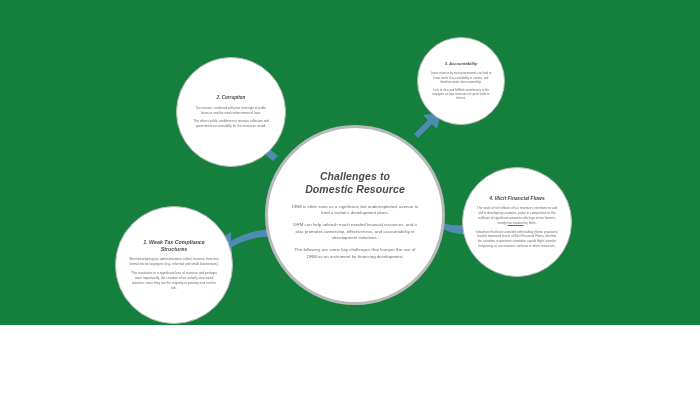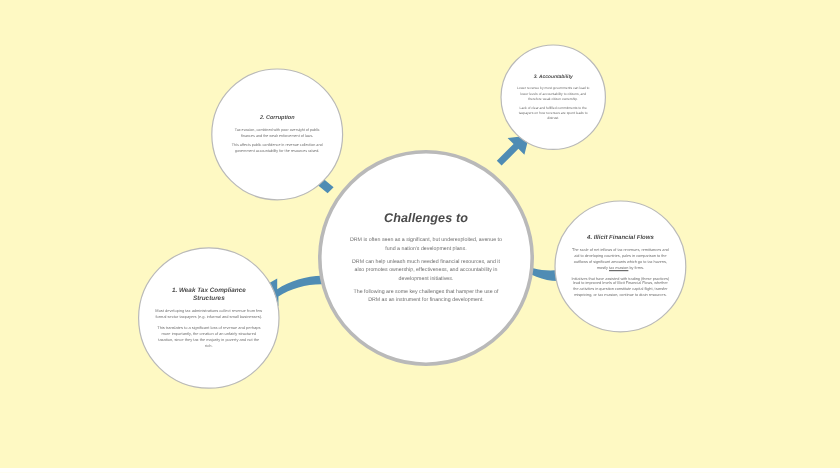--- a/index.html
+++ b/index.html
@@ -3,22 +3,22 @@
 <meta charset="utf-8">
 <style>
   html, body {
     margin: 0;
     padding: 0;
     background: #ffffff;
   }
   #canvas {
     position: relative;
     width: 700px;
-    height: 390px;
-    background: #fef9c3;
+    height: 325px;
+    background: #15803d;
     overflow: hidden;
     font-family: "Liberation Sans", sans-serif;
   }
 
   
   .bubble {
     position: absolute;
     border-radius: 50%;
     background: #ffffff;
     box-sizing: border-box;
@@ -123,20 +123,21 @@
 
   <div class="arrow" style="left:428px; top:213px;">
     <svg width="60" height="30" viewBox="0 0 60 30">
       <path d="M2 8 C14 17 27 22 40 21 L40 29 L58 16 L38 4 L38 12 C26 13 14 12 2 4 Z" fill="#4f8cb4"></path>
     </svg>
   </div>
 
   <div class="bubble bubble-center">
     <div class="center-title">
       <div>Challenges to</div>
+      <div>Domestic Resource</div>
     </div>
     <div class="center-para">DRM is often seen as a significant, but underexploited, avenue to fund a nation's development plans.</div>
     <div class="center-para">DRM can help unleash much needed financial resources, and it also promotes ownership, effectiveness, and accountability in development initiatives.</div>
     <div class="center-para">The following are some key challenges that hamper the use of DRM as an instrument for financing development.</div>
   </div>
 
   <div class="bubble bubble-sat bubble-tl">
     <div class="sat-title">2. Corruption</div>
     <div class="sat-para">Tax evasion, combined with poor oversight of public finances and the weak enforcement of laws.</div>
     <div class="sat-para">This affects public confidence in revenue collection and government accountability for the resources raised.</div>

